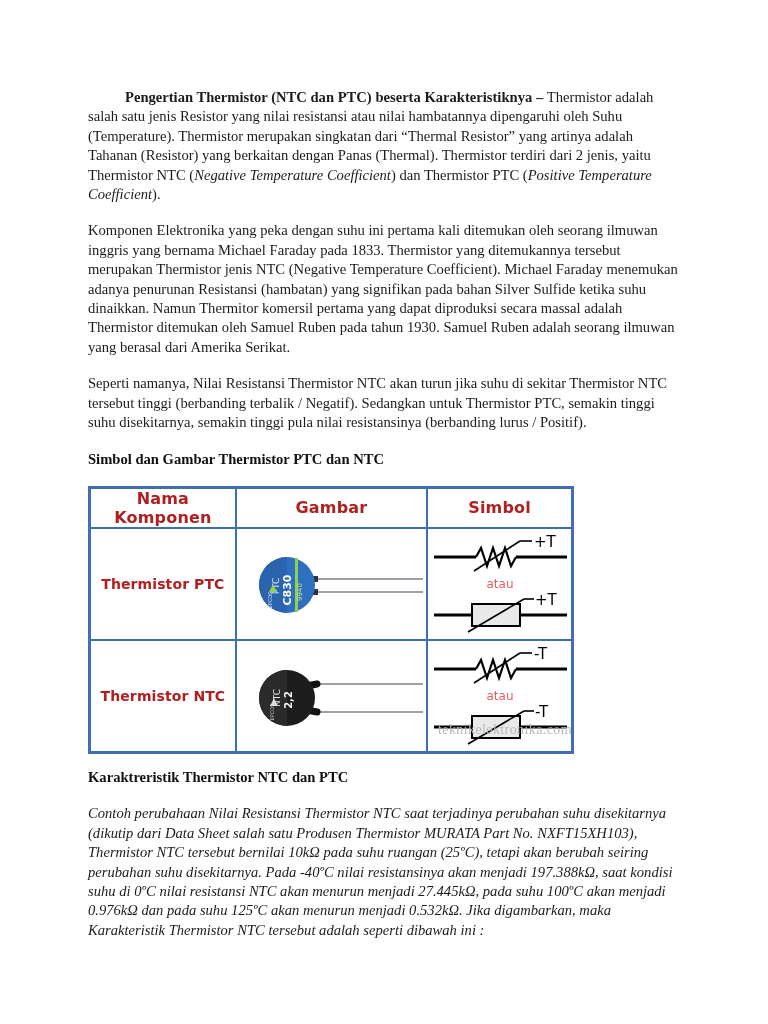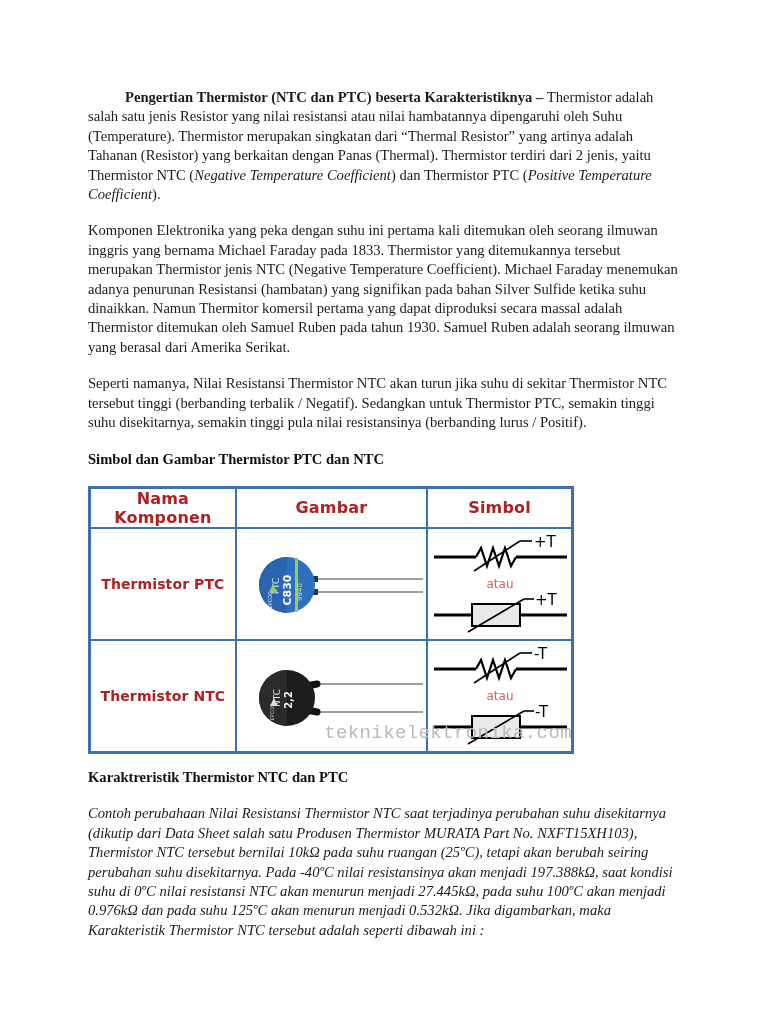--- a/index.html
+++ b/index.html
@@ -101,22 +101,22 @@
   }
   .sym-holder {
     width: 100%;
     height: 106px;
     display: block;
   }
   .watermark {
     position: absolute;
     right: 2px;
     top: 236px;
-    font-family: Liberation Mono, monospace;
-    font-size: 19px;
+    font-family: Liberation Serif, serif;
+    font-size: 14px;
     color: #b9b9b9;
     letter-spacing: 0.4px;
     white-space: nowrap;
   }
 </style>
 </head>
 <body>
 
 <div class="page">
   <div class="content">

